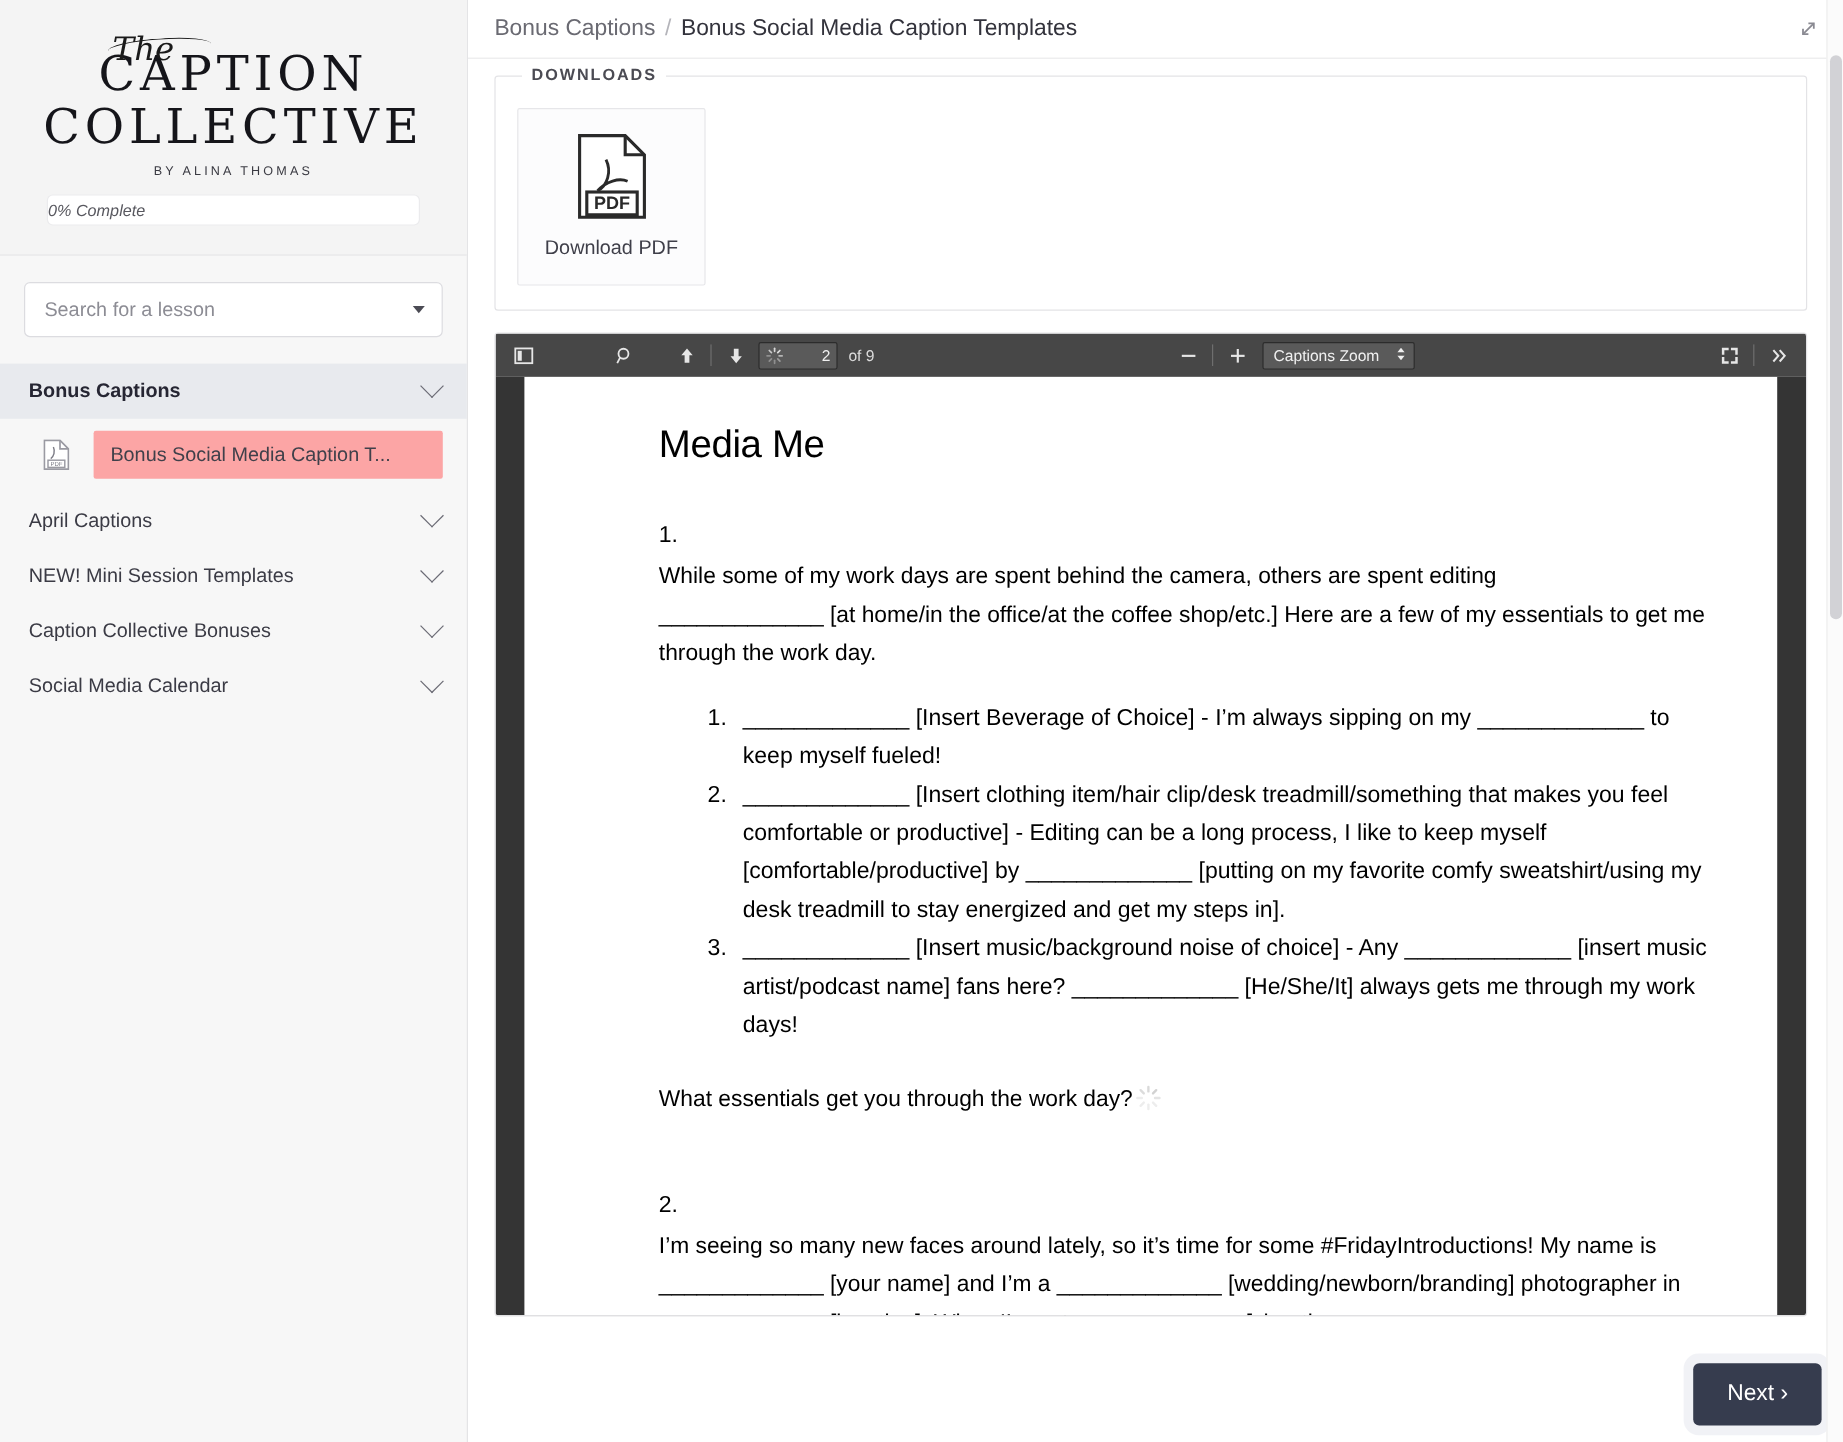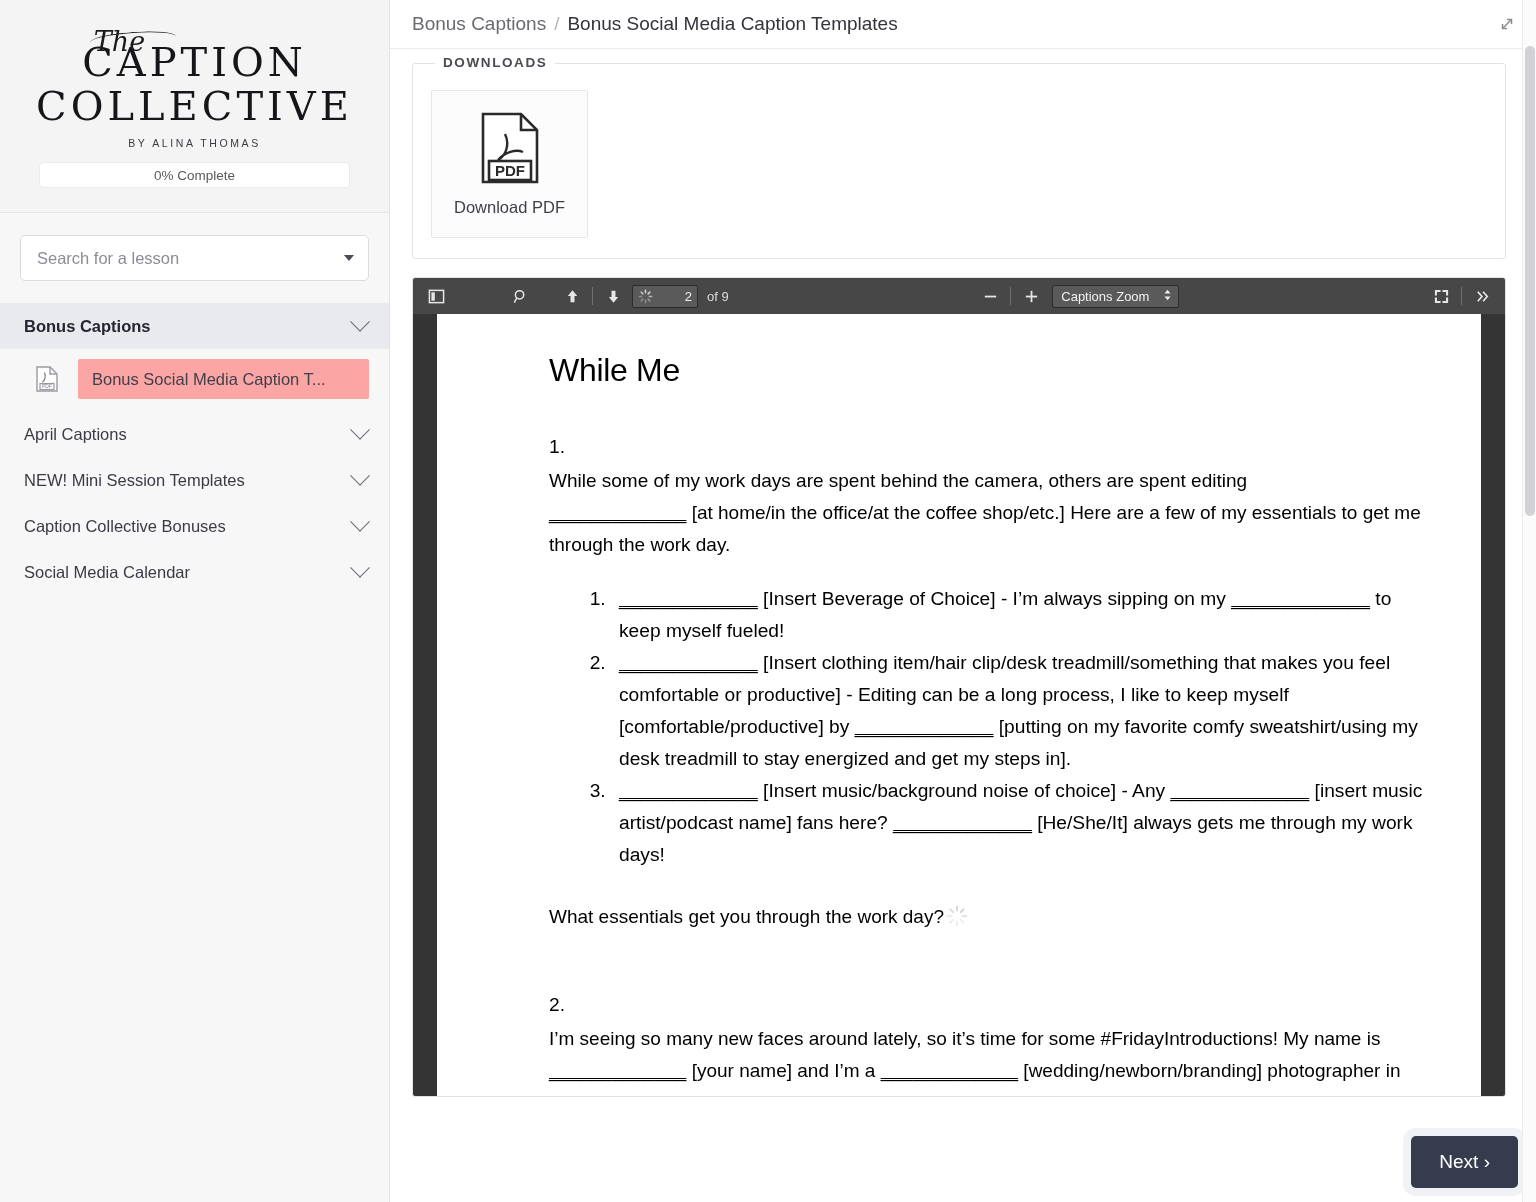--- a/index.html
+++ b/index.html
@@ -64,22 +64,22 @@
     margin-top: 10px;
     font-family: "Liberation Sans", sans-serif;
     text-align: center;
   }
   .progress-bar {
     margin: 14px 20px 0 20px;
     height: 24px;
     background: #ffffff;
     border-radius: 4px;
     box-shadow: 0 0 0 1px #ebebed;
-    display: flex; align-items: center; justify-content: center;
-    font-size: 13.5px; color: #58585f;
+    display: flex; align-items: center; 
+    font-size: 13.5px; color: #58585f; font-style: italic;
   }
 
   .search-wrap { padding: 22px 20px 0 20px; }
   .search-box {
     height: 46px;
     border: 1px solid #dcdce0;
     border-radius: 5px;
     background: #fff;
     display: flex; align-items: center;
     padding: 0 14px;
@@ -303,21 +303,21 @@
   .doc-num { font-size: 19.2px; line-height: 32px; margin-bottom: 2px; }
   .doc-ol {
     margin: 22px 0 0 0;
     padding-left: 62px;
     font-size: 19.2px;
     line-height: 32px;
   }
   .doc-ol li { margin-bottom: 0px; padding-left: 8px; }
   .gap-lg { height: 30px; }
   .gap-xl { height: 56px; }
-  .blank { text-decoration: underline; letter-spacing: 0; }
+  .blank { letter-spacing: 0; }
 
   .inline-spinner {
     display: inline-block;
     width: 22px; height: 22px;
     vertical-align: -4px;
     margin-left: 2px;
   }
 
   
   .next-btn {
@@ -533,21 +533,21 @@
             <svg viewBox="0 0 18 18" width="17" height="17" fill="none" stroke="#e6e6e6" stroke-width="1.8">
               <path d="M4 4 L8.4 9 L4 14"></path>
                 <path d="M9.6 4 L14 9 L9.6 14"></path>
             </svg>
           </span>
         </div>
 
         <div class="pdf-body">
           <div class="pdf-page">
 
-            <h1 class="doc-h1">While Me</h1>
+            <h1 class="doc-h1">Media Me</h1>
 
             <div class="doc-num">1.</div>
 
             <p class="doc-p"><span>While some of my work days are spent behind the camera, others are spent editing</span><br><span class="blank">_____________</span><span> [at home/in the office/at the coffee shop/etc.] Here are a few of my essentials to get me through the work day.</span></p>
 
             <ol class="doc-ol">
               <li><span class="blank">_____________</span><span> [Insert Beverage of Choice] - I’m always sipping on my  </span><span class="blank">_____________</span><span> to keep myself fueled!</span></li>
               <li><span class="blank">_____________</span><span> [Insert clothing item/hair clip/desk treadmill/something that makes you feel comfortable or productive] - Editing can be a long process, I like to keep myself [comfortable/productive] by </span><span class="blank">_____________</span><span> [putting on my favorite comfy sweatshirt/using my desk treadmill to stay energized and get my steps in].</span></li>
               <li><span class="blank">_____________</span><span> [Insert music/background noise of choice] - Any </span><span class="blank">_____________</span><span> [insert music artist/podcast name] fans here? </span><span class="blank">_____________</span><span> [He/She/It] always gets me through my work days!</span></li>
             </ol>

